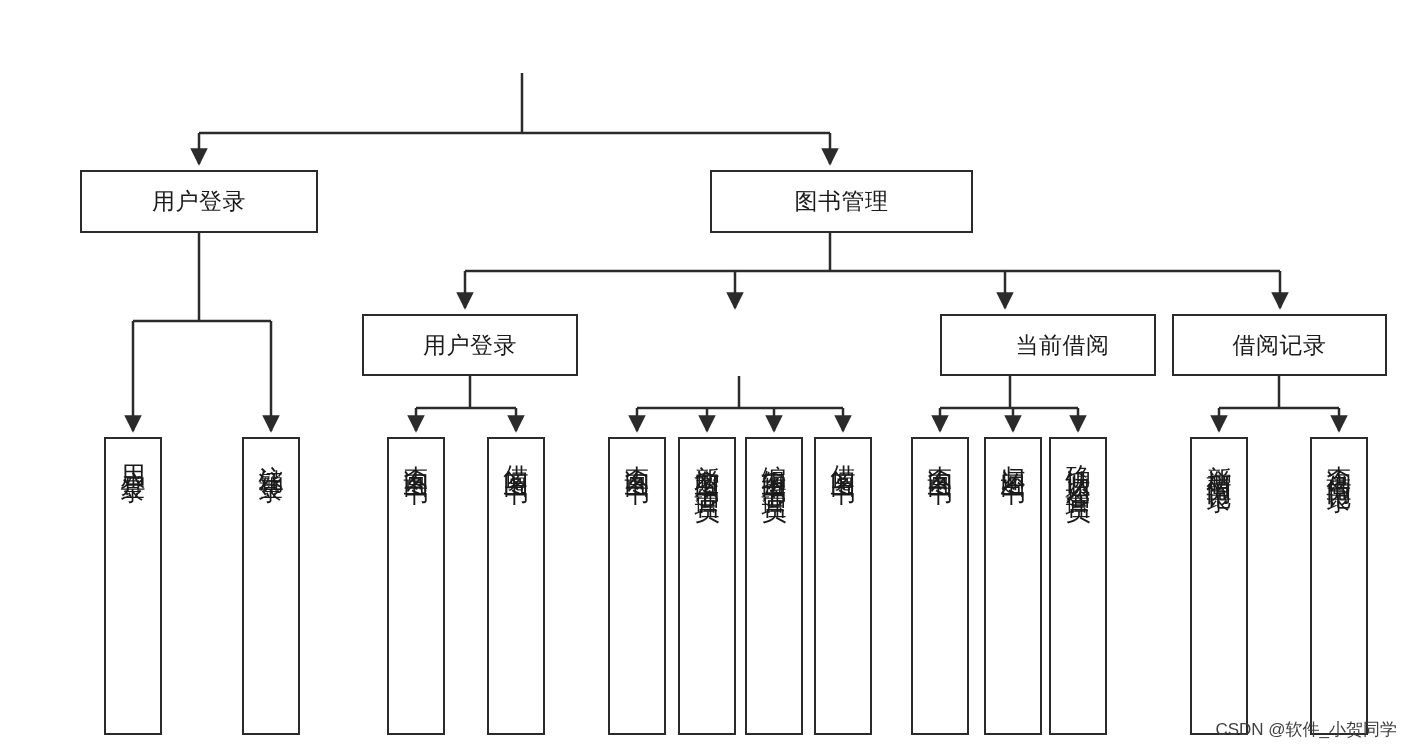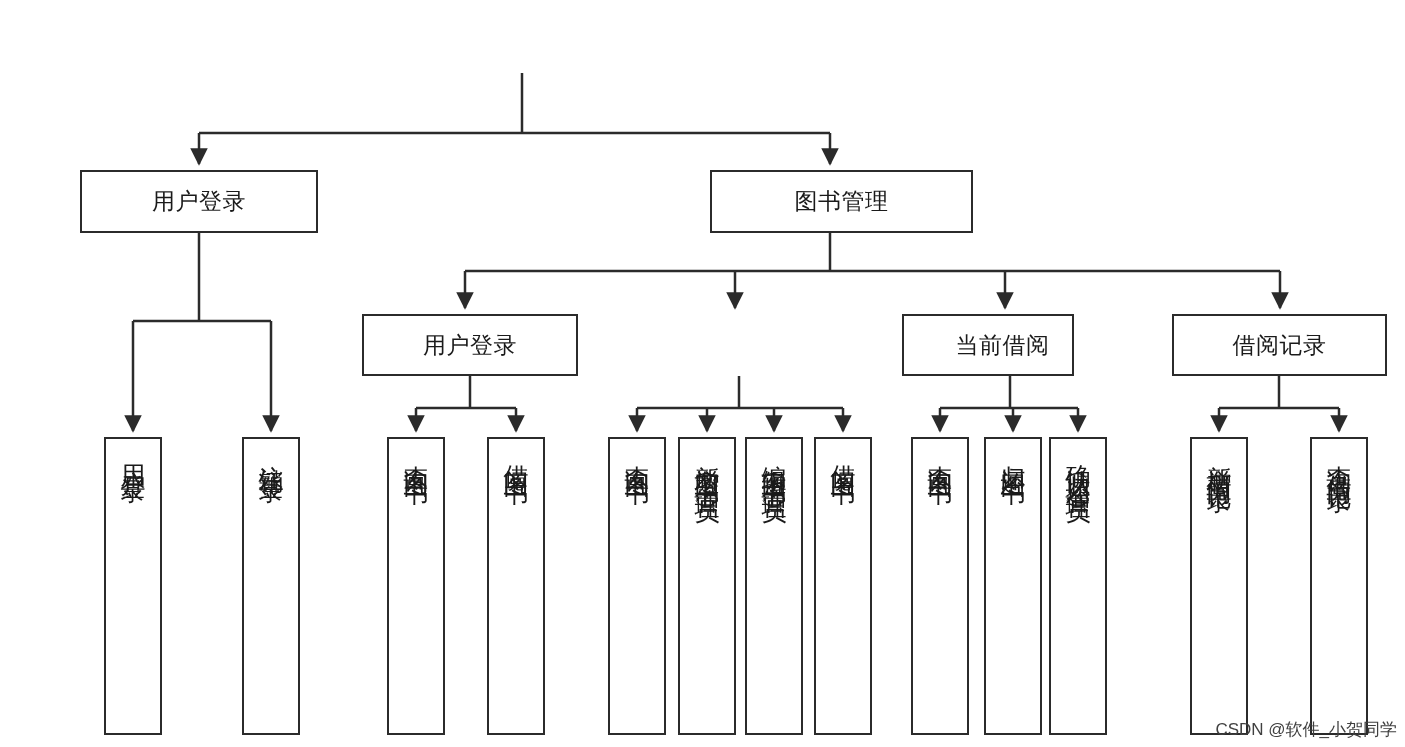--- a/index.html
+++ b/index.html
@@ -131,21 +131,21 @@
   <div class="node horizontal" style="left: 80px; top: 170px; width: 238px; height: 63px;">
     <span class="label">用户登录</span>
   </div>
   <div class="node horizontal" style="left: 710px; top: 170px; width: 263px; height: 63px;">
     <span class="label">图书管理</span>
   </div>
 
   <div class="node horizontal" style="left: 362px; top: 314px; width: 216px; height: 62px;">
     <span class="label">用户登录</span>
   </div>
-  <div class="node horizontal" style="left: 902px; top: 314px; width: 172px; height: 62px; padding-left: 29px;">
+  <div class="node horizontal" style="left: 940px; top: 314px; width: 216px; height: 62px; padding-left: 29px;">
     <span class="label">当前借阅</span>
   </div>
   <div class="node horizontal" style="left: 1172px; top: 314px; width: 215px; height: 62px;">
     <span class="label">借阅记录</span>
   </div>
 
   <div class="node vertical" style="left: 104px; top: 437px; width: 58px; height: 298px;">
     <span class="label">用户登录</span>
   </div>
   <div class="node vertical" style="left: 242px; top: 437px; width: 58px; height: 298px;">

